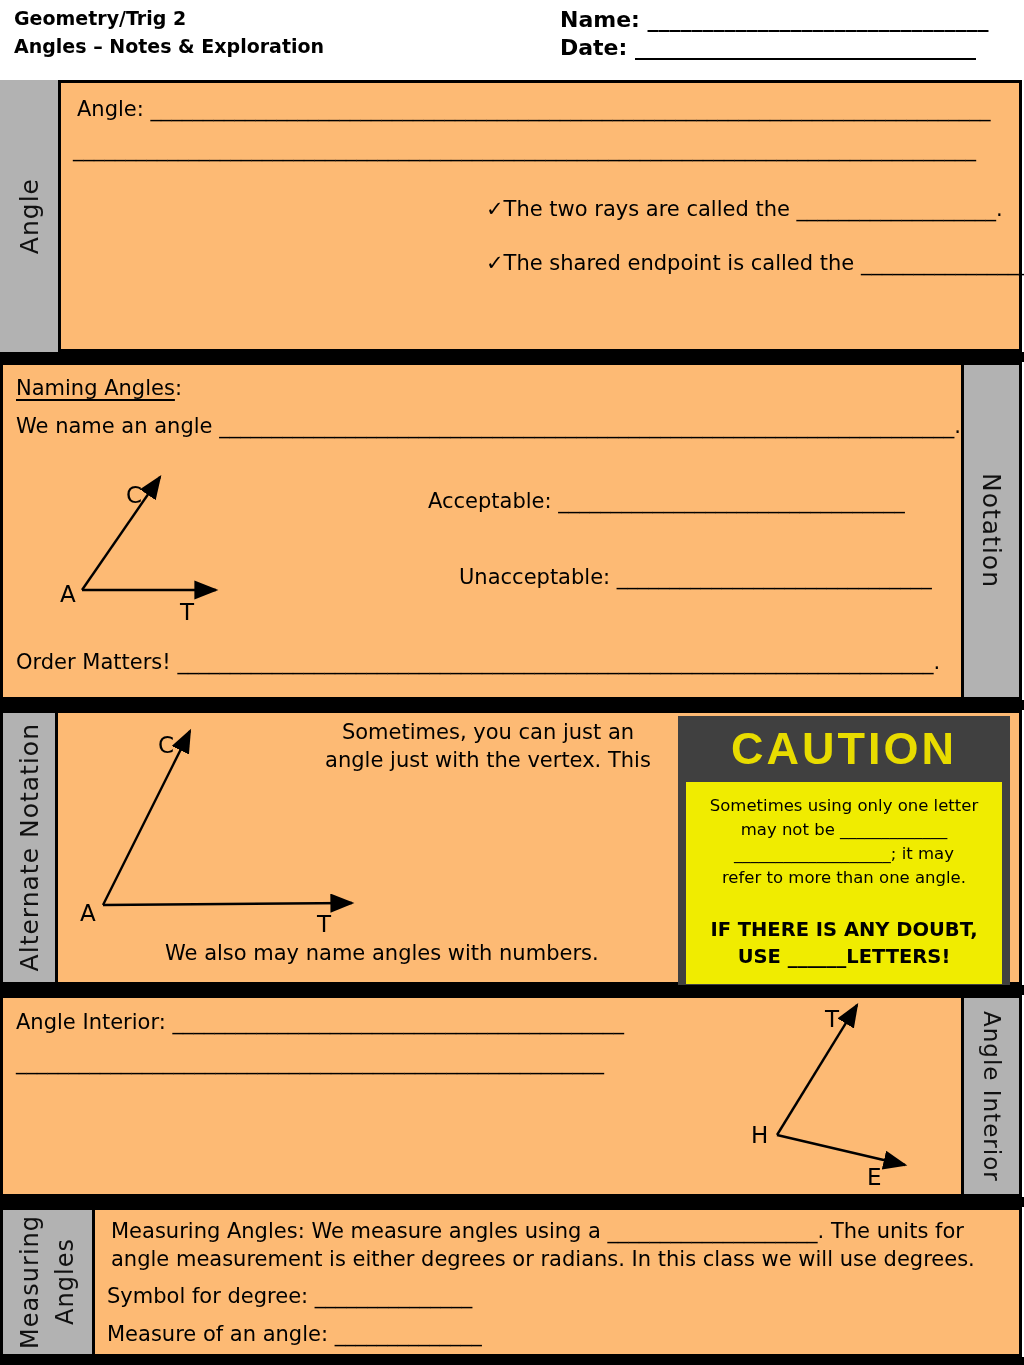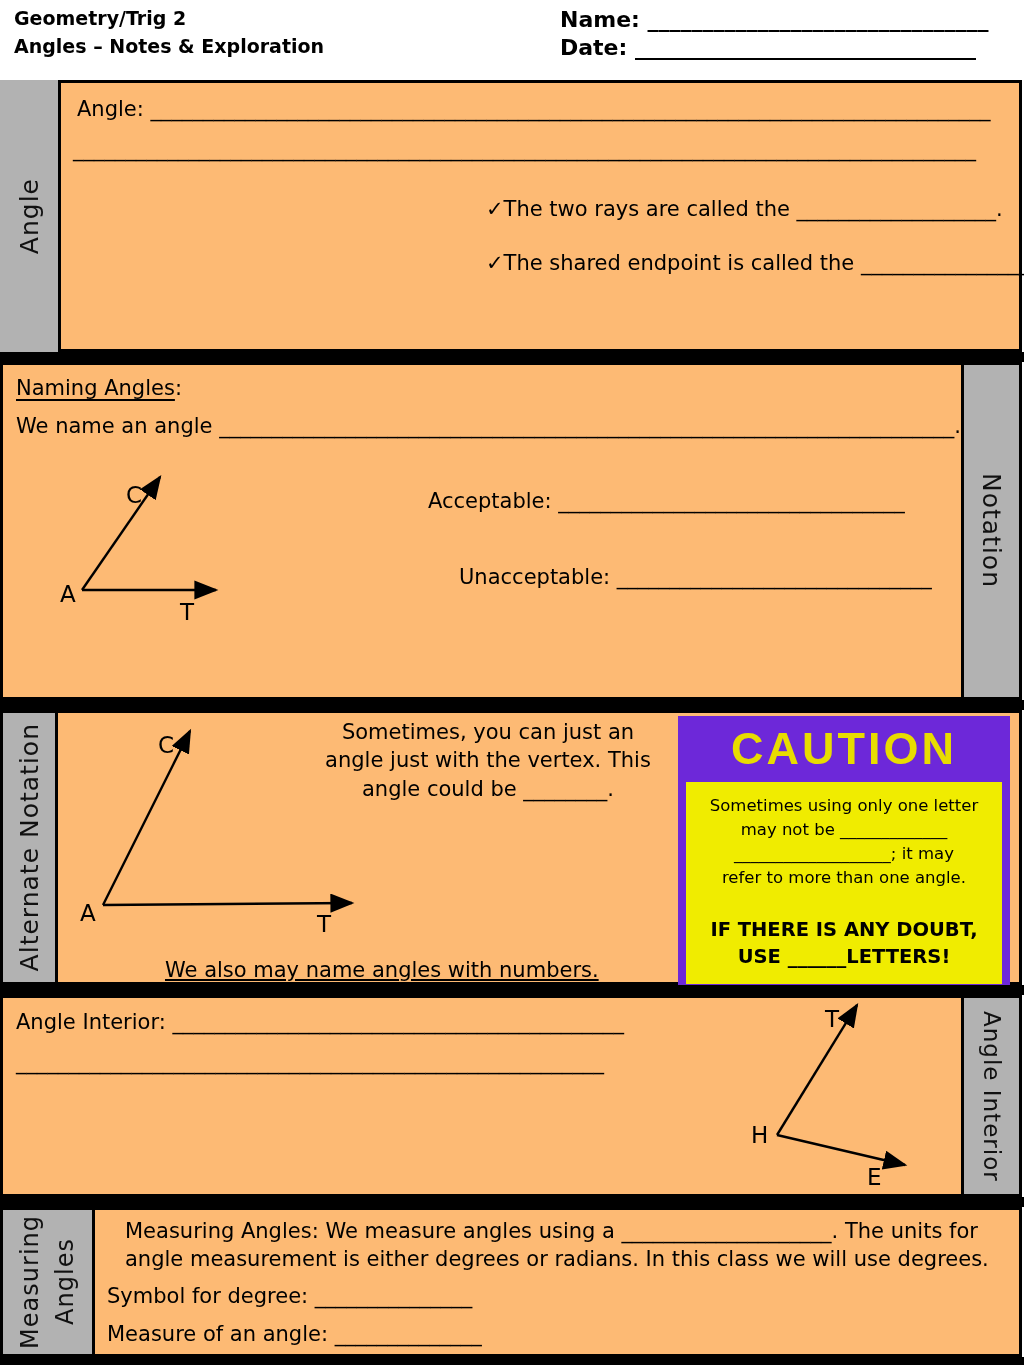--- a/index.html
+++ b/index.html
@@ -29,21 +29,21 @@
     font-size:25px; letter-spacing:1px; color:#111;
   }
   .tab-text-down {          
     writing-mode:vertical-rl;
     font-size:25px; letter-spacing:1px; color:#111;
   }
   .tab-text-up .tabline { display:block; text-align:center; line-height:1.45; }
 
   
   .caution {
-    position:absolute; background:#6d28d9; padding:0 8px 8px 8px;
+    position:absolute; background:#404040; padding:0 8px 8px 8px;
   }
   .caution-head {
     height:66px; display:flex; align-items:center; justify-content:center;
   }
   .caution-title {
     font-family:"Liberation Sans", sans-serif;
     font-size:45px; font-weight:800; letter-spacing:3px; color:#e8dc00;
   }
   .caution-body {
     background:#f0ec00; text-align:center; padding:12px 6px 14px 6px;
@@ -92,20 +92,24 @@
   <div class="secbox" style="left:0; top:362px; width:1022px; height:338px;">
     <div class="line abs" style="left:13px; top:9px;">
       <span class="underlined">Naming Angles</span><span>:</span>
     </div>
     <div class="line abs" style="left:13px; top:47px;">
       <span>We name an angle </span>
       <span>______________________________________________________________________.</span>
     </div>
     <div class="line abs" style="left:425px; top:122px;">Acceptable: _________________________________</div>
     <div class="line abs" style="left:425px; top:198px;margin-left:31px;">Unacceptable: ______________________________</div>
+    <div class="line abs" style="left:13px; top:283px;">
+      <span>Order Matters! </span>
+      <span>________________________________________________________________________.</span>
+    </div>
   </div>
   <svg class="abs" style="left:38px; top:455px;" width="200" height="172" viewBox="0 0 200 172">
     <defs>
       <marker id="ah1" markerWidth="11" markerHeight="9" refX="9" refY="4" orient="auto">
         <path d="M0,0 L10,4 L0,8 z" fill="#000"></path>
       </marker>
     </defs>
     <line x1="44" y1="135" x2="122" y2="22" stroke="#000" stroke-width="2.4" marker-end="url(#ah1)"></line>
     <line x1="44" y1="135" x2="178" y2="135" stroke="#000" stroke-width="2.4" marker-end="url(#ah1)"></line>
     <text x="88" y="48">C</text>
@@ -114,23 +118,22 @@
   </svg>
   <div class="tab" style="left:961px; top:365px; width:58px; height:332px; border-left:3px solid #000;">
     <span class="tab-text-down">Notation</span>
   </div>
   <div class="divider" style="top:700px; height:10px;"></div>
 
   <div class="secbox" style="left:0; top:710px; width:1022px; height:275px;">
     <div class="center abs" style="left:250px; top:5px; width:470px;">
       <div class="line">Sometimes, you can just an</div>
       <div class="line">angle just with the vertex.  This</div>
-      <div class="line">angle could be ________.</div>
-    </div>
-    <div class="line abs" style="left:162px; top:243px;text-decoration:underline;">We also may name angles with numbers.</div>
+    </div>
+    <div class="line abs" style="left:162px; top:226px;">We also may name angles with numbers.</div>
   </div>
   <div class="tab" style="left:3px; top:713px; width:55px; height:269px; border-right:3px solid #000;">
     <span class="tab-text-up">Alternate Notation</span>
   </div>
   <svg class="abs" style="left:55px; top:715px;" width="315" height="225" viewBox="0 0 315 225">
     <defs>
       <marker id="ah2" markerWidth="11" markerHeight="9" refX="9" refY="4" orient="auto">
         <path d="M0,0 L10,4 L0,8 z" fill="#000"></path>
       </marker>
     </defs>
@@ -171,21 +174,21 @@
     <text x="88" y="32">T</text>
     <text x="14" y="148">H</text>
     <text x="130" y="190">E</text>
   </svg>
   <div class="tab" style="left:961px; top:998px; width:58px; height:196px; border-left:3px solid #000;">
     <span class="tab-text-down" style="font-size:23px;">Angle Interior</span>
   </div>
   <div class="divider" style="top:1197px; height:10px;"></div>
 
   <div class="secbox" style="left:0; top:1207px; width:1022px; height:150px;">
-    <div class="abs" style="left:122px; top:7px; right:10px;">
+    <div class="abs" style="left:108px; top:7px; right:10px;">
       <div class="line" style="white-space:nowrap;">Measuring Angles:  We measure angles using a ____________________.  The units for</div>
       <div class="line" style="white-space:nowrap;">angle measurement is either degrees or radians.  In this class we will use degrees.</div>
     </div>
     <div class="line abs" style="left:104px; top:72px;">Symbol for degree: _______________</div>
     <div class="line abs" style="left:104px; top:110px;">Measure of an angle: ______________</div>
   </div>
   <div class="tab" style="left:3px; top:1210px; width:92px; height:144px; border-right:3px solid #000;">
     <span class="tab-text-up" style="font-size:24px;">
       <span class="tabline">Measuring</span>
       <span class="tabline">Angles</span>

